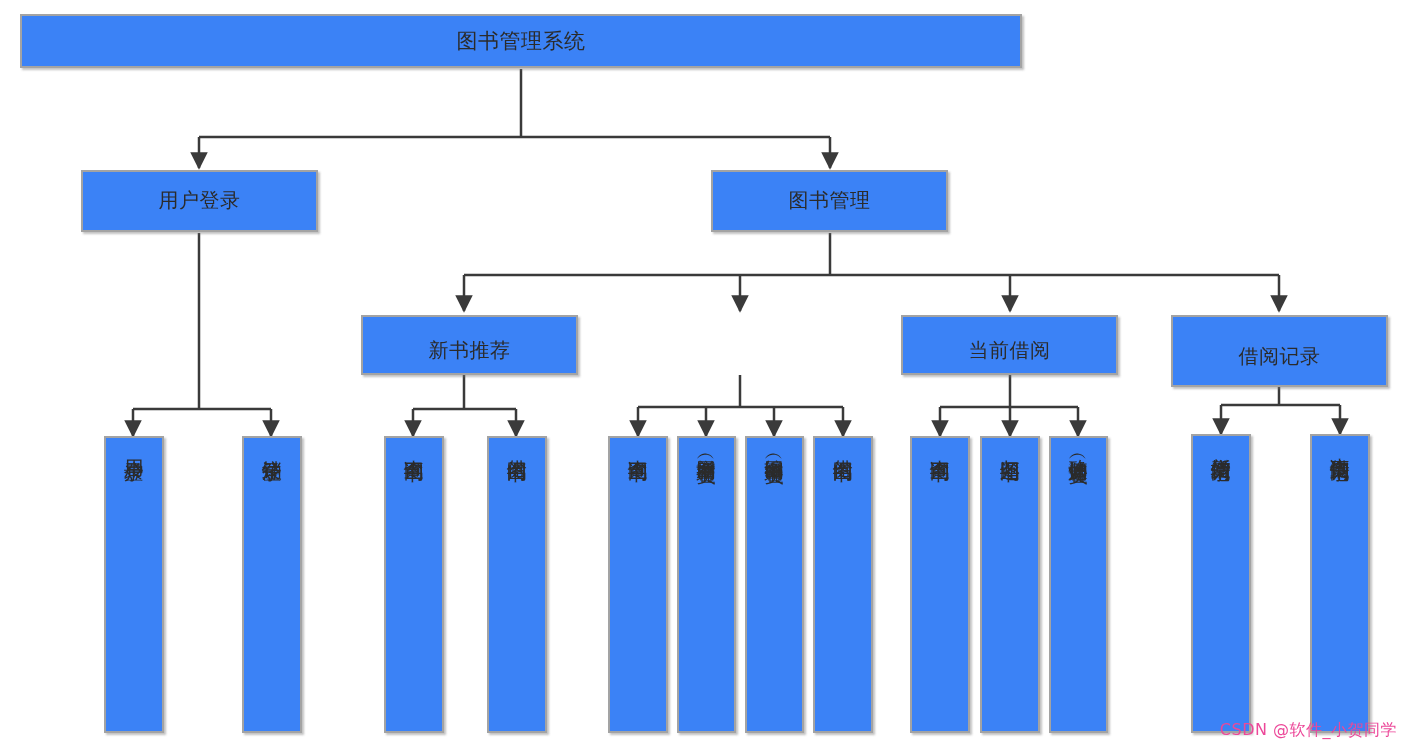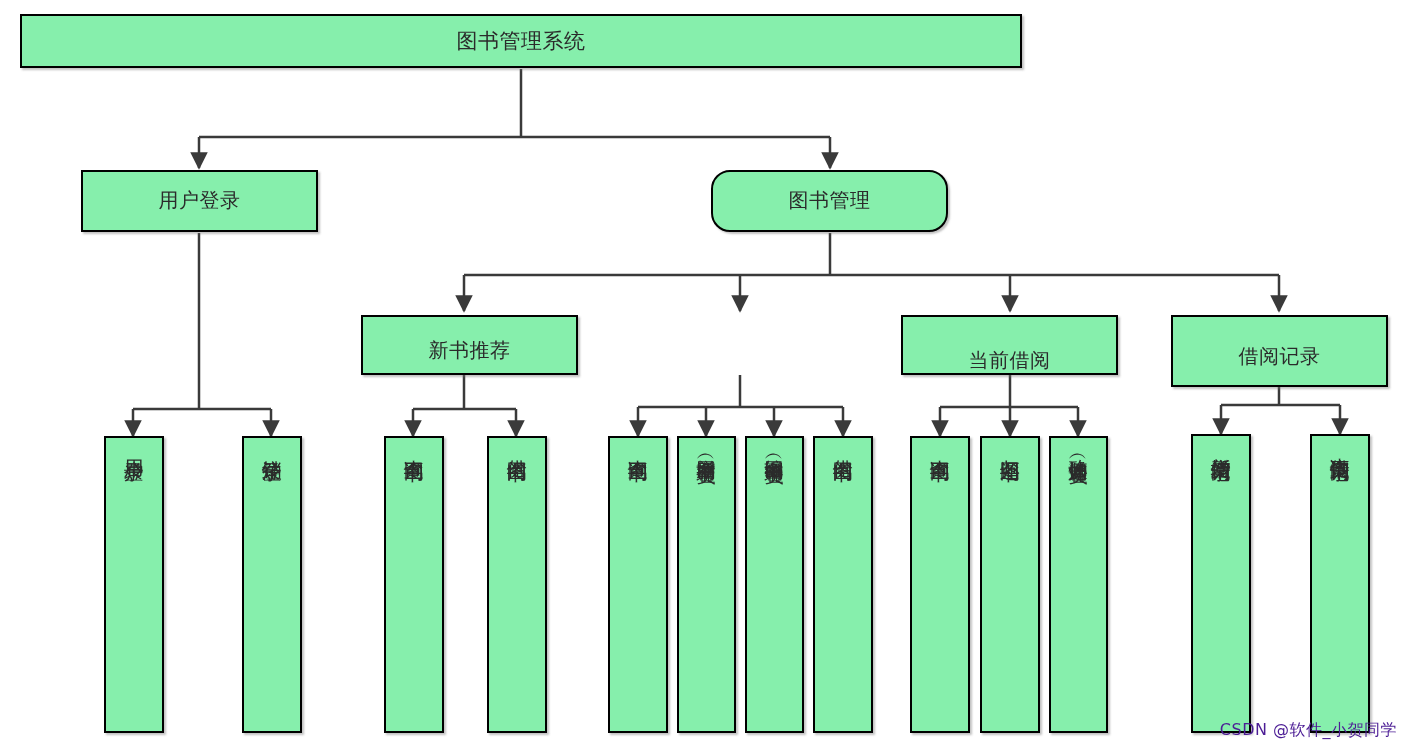--- a/index.html
+++ b/index.html
@@ -22,22 +22,22 @@
     position: absolute;
     left: 0;
     top: 0;
     width: 1405px;
     height: 747px;
     pointer-events: none;
   }
   .node {
     position: absolute;
     box-sizing: border-box;
-    background: #86efac;
-    border: 2px solid #000000;
+    background: #3b82f6;
+    border: 2px solid #a3a3a3;
     box-shadow: 2px 2px 2px rgba(120,120,120,0.45);
     display: flex;
     align-items: center;
     justify-content: center;
     color: #2b2b2b;
   }
   .node .label {
     font-size: 20px;
     line-height: 1.18;
     letter-spacing: 0.5px;
@@ -65,21 +65,21 @@
   }
   .node.leaf.tall-text .label {
     font-size: 19px;
   }
 
   #watermark {
     position: absolute;
     right: 8px;
     bottom: 6px;
     font-size: 16px;
-    color: #4c1d95;
+    color: #ec4899;
     letter-spacing: 0.5px;
     user-select: none;
     white-space: nowrap;
   }
 </style>
 </head>
 <body>
 
 <div id="diagram">
 
@@ -133,28 +133,28 @@
     </g>
   </svg>
 
   <div class="node root" style="left:20px; top:14px; width:1002px; height:54px;">
     <span class="label">图书管理系统</span>
   </div>
 
   <div class="node lvl2" style="left:81px; top:170px; width:237px; height:62px;">
     <span class="label">用户登录</span>
   </div>
-  <div class="node lvl2" style="left:711px; top:170px; width:237px; height:62px;border-radius:19px;">
+  <div class="node lvl2" style="left:711px; top:170px; width:237px; height:62px;">
     <span class="label">图书管理</span>
   </div>
 
   <div class="node lvl3" style="left:361px; top:315px; width:217px; height:60px;">
     <span class="label">新书推荐</span>
   </div>
-  <div class="node lvl3" style="left:901px; top:315px; width:217px; height:60px;align-items:flex-end;">
+  <div class="node lvl3" style="left:901px; top:315px; width:217px; height:60px;">
     <span class="label">当前借阅</span>
   </div>
   <div class="node lvl3" style="left:1171px; top:315px; width:217px; height:72px;">
     <span class="label">借阅记录</span>
   </div>
 
   <div class="node leaf" style="left:104px; top:436px; width:60px; height:297px;">
     <span class="label">用户登录</span>
   </div>
   <div class="node leaf" style="left:242px; top:436px; width:60px; height:297px;">

